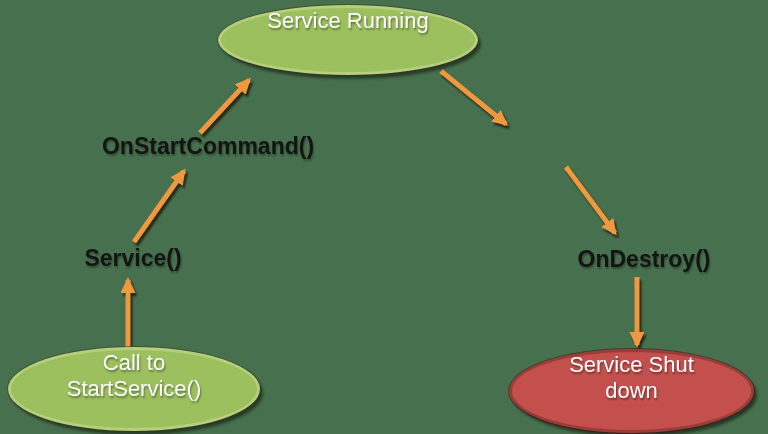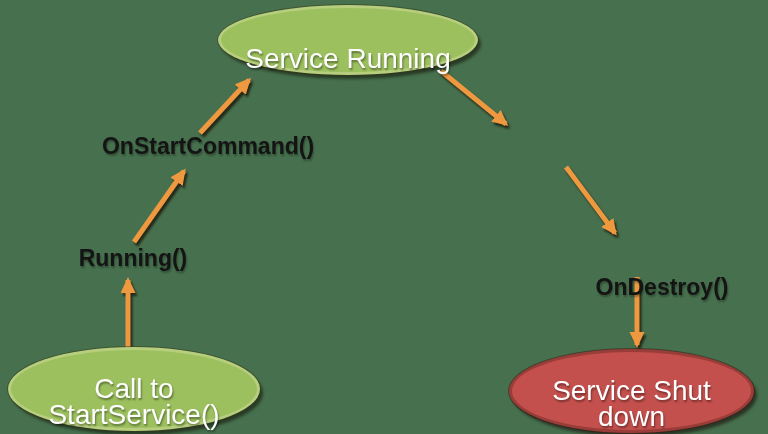--- a/index.html
+++ b/index.html
@@ -26,25 +26,25 @@
     stroke: var(--arrow);
     stroke-width: 5;
     filter: drop-shadow(2px 3px 1px rgba(28,22,10,0.8));
   }
   .arrowhead-shape { fill: var(--arrow); }
 
   .node {
     position: absolute;
     border-radius: 50%;
     display: flex;
-    align-items: flex-end;
+    align-items: flex-start;
     justify-content: center;
     text-align: center;
     color: var(--node-text);
-    font-size: 28px;
+    font-size: 22px;
     line-height: 26px;
     text-shadow: 1px 2px 2px rgba(0,0,0,0.4);
   }
   .node-green {
     background: var(--node-green-fill);
     border: 3px solid var(--node-green-border);
     box-shadow: 0 0 0 1px rgba(55,60,25,0.55), 3px 4px 3px rgba(22,24,12,0.6);
   }
   .node-red {
     background: var(--node-red-fill);
@@ -61,21 +61,21 @@
     position: absolute;
     transform: translateX(-50%);
     color: var(--label-text);
     font-weight: bold;
     font-size: 23px;
     white-space: nowrap;
     text-shadow: 1px 2px 2px rgba(0,0,0,0.3);
   }
   .label-onstartcommand { left: 208px; top: 133px; }
   .label-oncreate       { left: 133px; top: 245px; }
-  .label-ondestroy      { left: 662px; top: 246px; margin-top: 28px; }
+  .label-ondestroy      { left: 644px; top: 246px; }
   .label-stopnote       { left: 561px; top: 136px; font-size: 19px; letter-spacing: -0.3px; }
 </style>
 </head>
 <body>
 
 <div class="canvas">
 
   <svg class="arrow-layer" viewBox="0 0 768 434" width="768" height="434">
     <defs>
       <marker id="ah" markerUnits="userSpaceOnUse" markerWidth="18" markerHeight="16" refX="13" refY="7.5" orient="auto">
@@ -97,18 +97,18 @@
   <div class="node node-red node-shutdown">
     <span class="node-label">Service Shut down</span>
   </div>
 
   <div class="node node-green node-call">
     <span class="node-label">Call to StartService()</span>
   </div>
 
   <div class="step-label label-onstartcommand">OnStartCommand()</div>
 
-  <div class="step-label label-oncreate">Running()</div>
+  <div class="step-label label-oncreate">Service()</div>
 
 
   <div class="step-label label-ondestroy">OnDestroy()</div>
 
 </div>
 
 </body></html>

